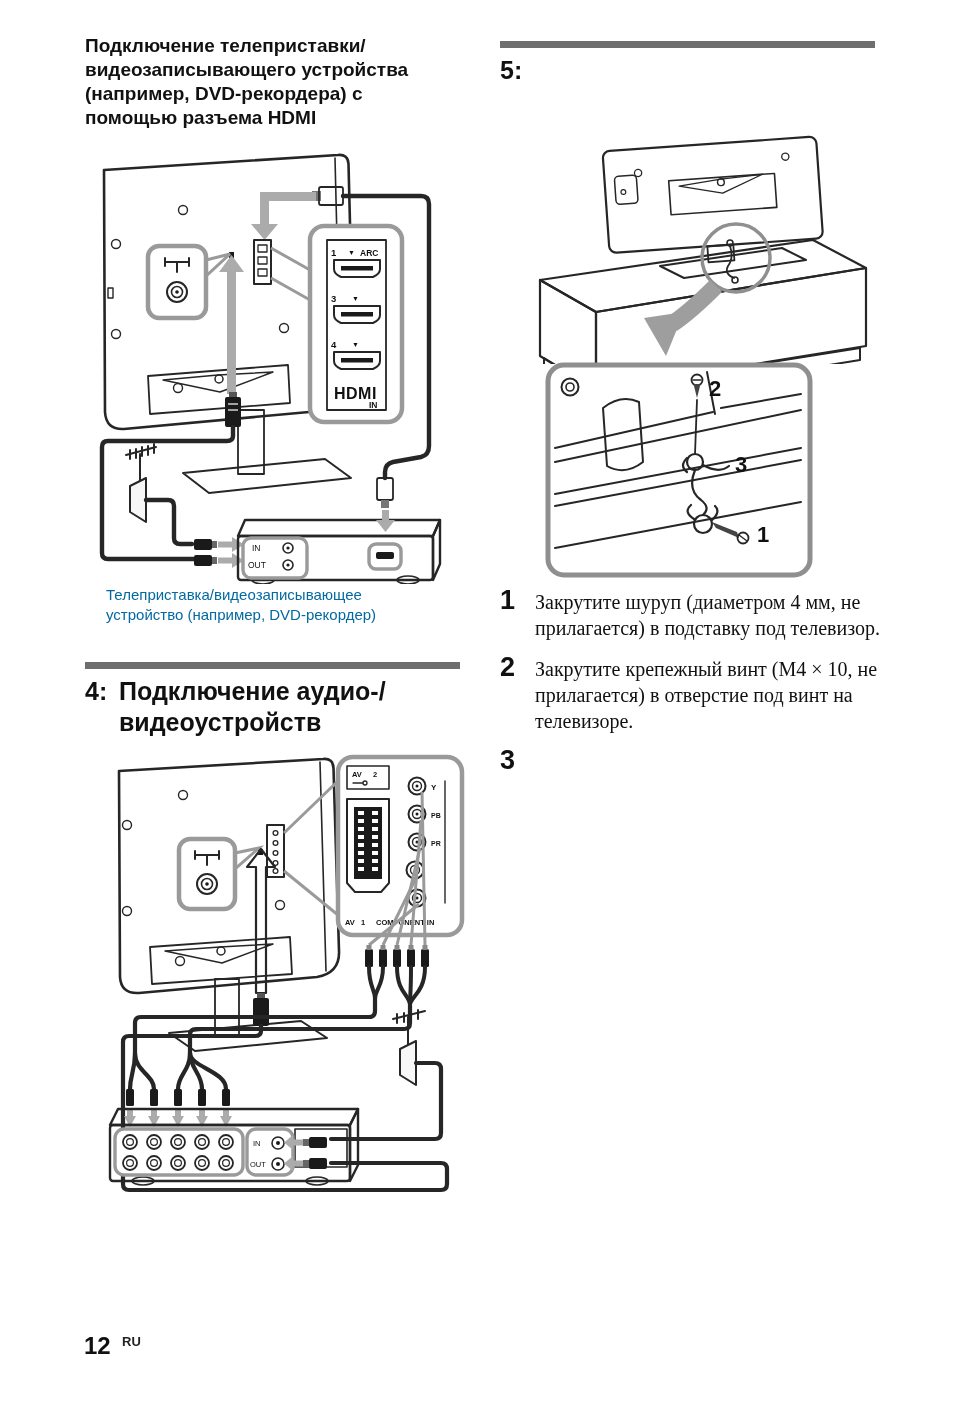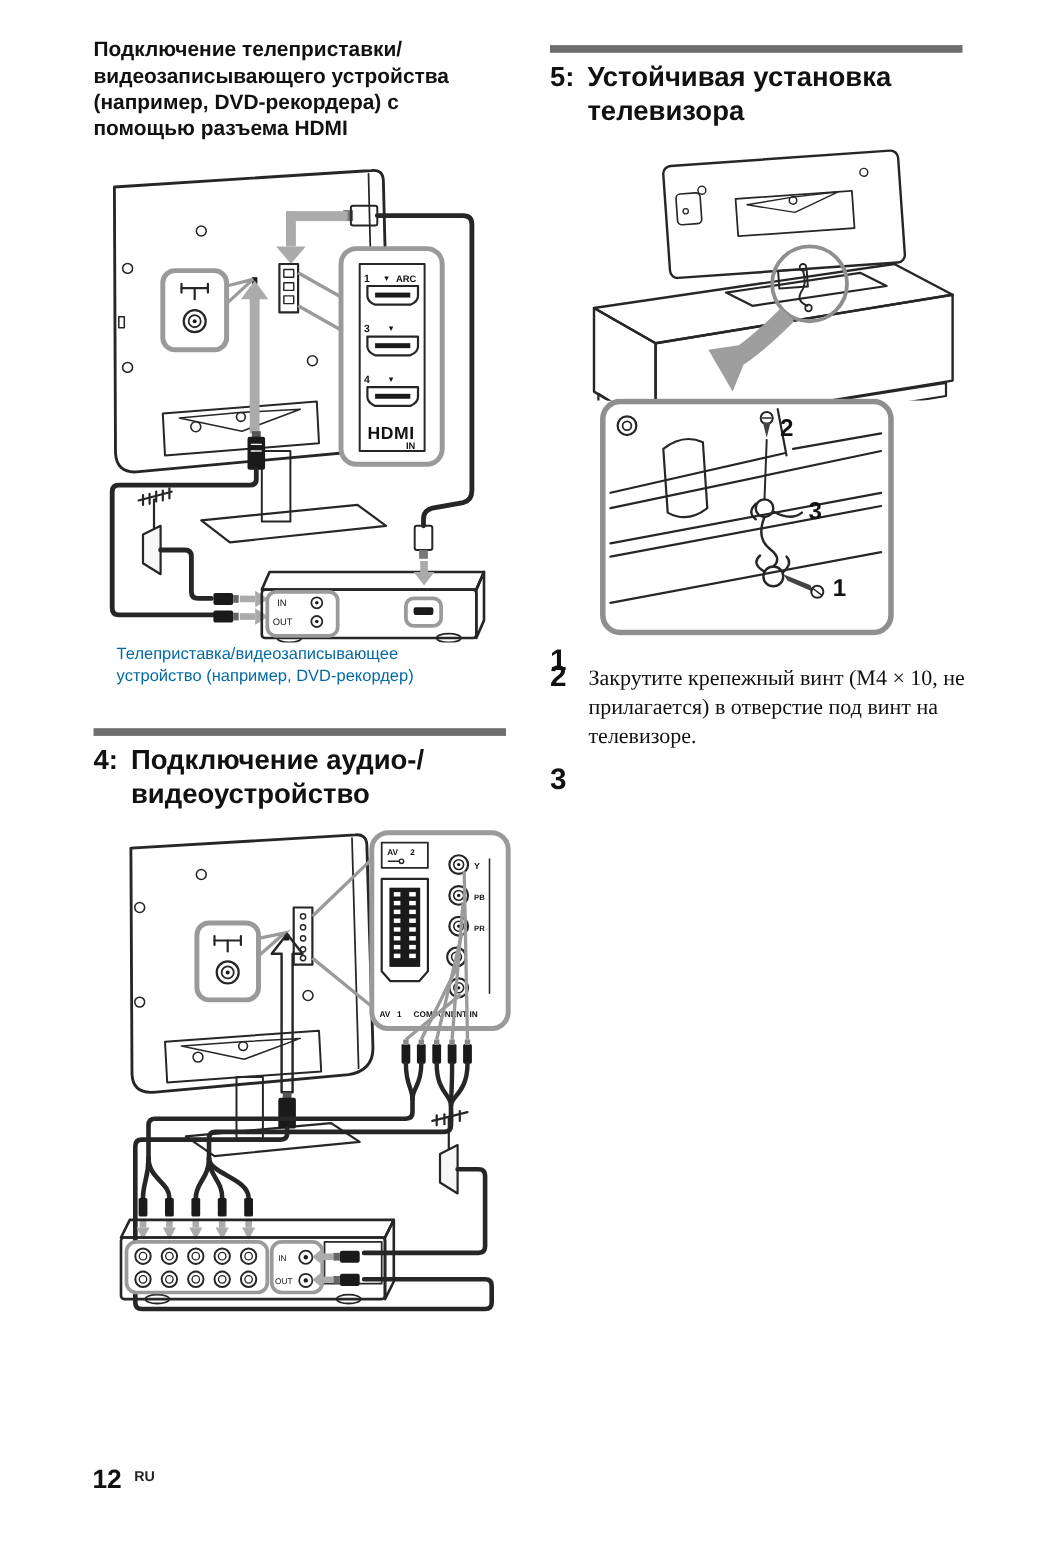--- a/index.html
+++ b/index.html
@@ -187,21 +187,21 @@
     </g>
   </svg>
 
   <div class="abs caption cap1">Телеприставка/видеозаписывающее
 устройство (например, DVD-рекордер)</div>
 
   <div class="abs rule rule4"></div>
   <div class="abs sec-head sec4">
     <span class="num">4:</span>
     <span class="title">Подключение аудио-/
-видеоустройство</span>
+видеоустройств</span>
   </div>
 
   <svg class="abs" style="left:95px;top:753px" width="372" height="448" viewBox="0 0 372 448">
 
     <g>
       <path d="M24,18 L228,6 Q238,5 238.5,15 L244,198 Q245,220 222,224 L44,240 Q26,241 25,224 Z" fill="#d7d7d7" class="oln" stroke-width="2.6"></path>
       <path d="M225,9 L231,218" class="oln" stroke-width="1.6"></path>
       <path d="M55,194 L195,184 L197,221 L57,231 Z" fill="#cfcfcf" class="oln" stroke-width="1.8"></path>
       <path d="M70,198 L125,194 L178,191 L127,210 Z" class="oln" stroke-width="1.4"></path>
       <circle cx="126" cy="198" r="4" class="oln" stroke-width="1.5"></circle>
@@ -436,22 +436,20 @@
     </g>
   </svg>
 
 
   <div class="abs footer-num">12</div>
   <div class="abs footer-lang">RU</div>
 
   <div class="abs rule rule5"></div>
   <div class="abs sec-head sec5">
     <span class="num">5:</span>
-    <span class="title">Устойчивая установка
-телевизора</span>
   </div>
 
   <svg class="abs" style="left:520px;top:128px" width="360" height="236" viewBox="0 0 360 236">
 
     <g>
       <polygon points="20,152 293,112 346,140 76,184" fill="#f2f2f2" class="oln" stroke-width="2.2"></polygon>
       <polygon points="20,152 20,228 76,262 76,184" fill="#ececec" class="oln" stroke-width="2.2"></polygon>
       <polygon points="76,184 76,262 346,218 346,140" fill="#f7f7f7" class="oln" stroke-width="2.2"></polygon>
       <polygon points="24,230 76,262 340,220 340,232 80,274 24,241" fill="#e8e8e8" class="oln" stroke-width="2"></polygon>
     </g>
@@ -524,20 +522,21 @@
       <polygon points="167,160 171,166 194,176 192,170" fill="#444"></polygon>
       <circle cx="198" cy="176" r="5.5" class="oln" stroke-width="1.8"></circle>
       <line x1="194" y1="173" x2="202" y2="179" class="oln" stroke-width="1.4"></line>
     </g>
     <text x="212" y="180" font-size="22" font-weight="bold">1</text>
   </svg>
 
   <div class="abs steps">
     <div class="step">
       <span class="snum">1</span>
+      <span>Закрутите шуруп (диаметром 4 мм, не прилагается) в подставку под телевизор.</span>
     </div>
     <div class="step">
       <span class="snum">2</span>
       <span>Закрутите крепежный винт (M4 × 10, не прилагается) в отверстие под винт на телевизоре.</span>
     </div>
     <div class="step">
       <span class="snum">3</span>
     </div>
   </div>
 

